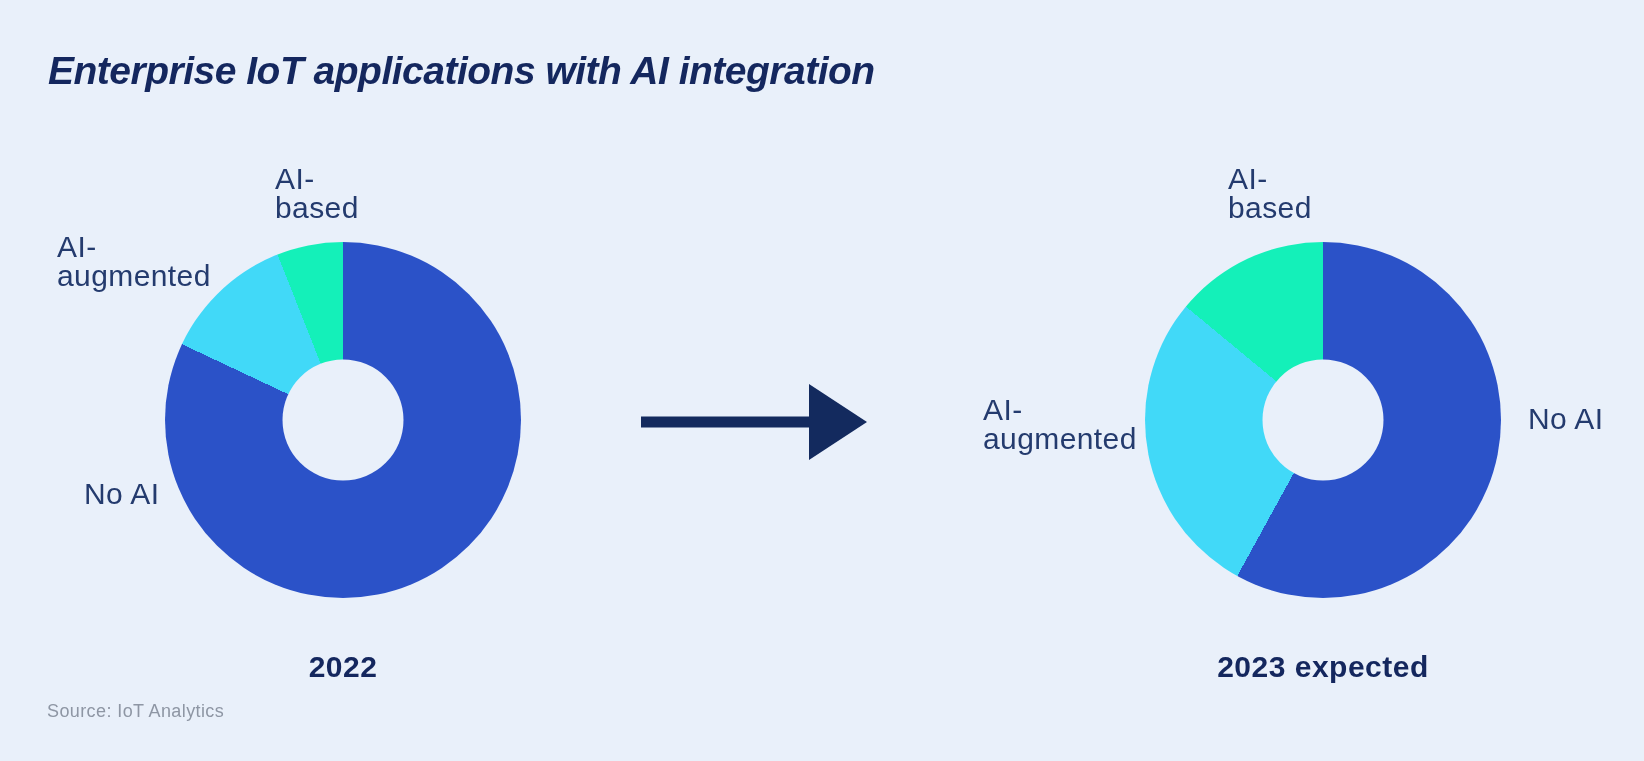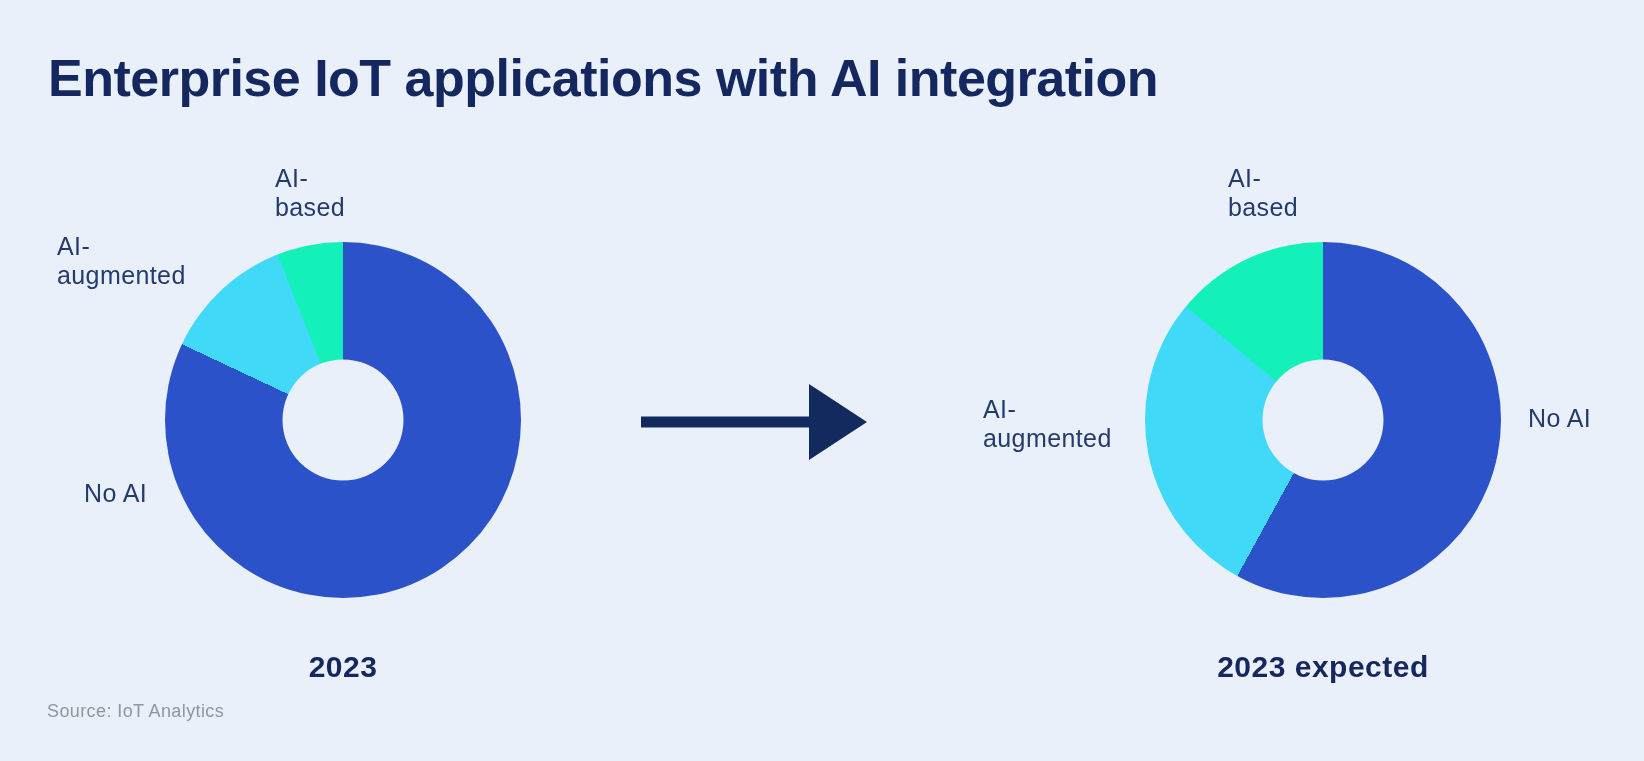--- a/index.html
+++ b/index.html
@@ -14,36 +14,37 @@
   html,body{background:var(--background);}
   .canvas{
     position:relative;
     width:1644px;height:761px;
     background:var(--background);
     font-family:"Liberation Sans", sans-serif;
     overflow:hidden;
   }
   .title{
     position:absolute;left:48px;top:50px;
-    font-size:52px;font-weight:700;letter-spacing:-0.5px;
+    font-size:39px;font-weight:700;letter-spacing:-0.5px;
     color:var(--title-color);line-height:1.1;
     white-space:nowrap;
+    font-style:italic;
   }
   .donut{
     position:absolute;width:356px;height:356px;border-radius:50%;
   }
   .donut .hole{
     position:absolute;left:50%;top:50%;transform:translate(-50%,-50%);
     background:var(--background);border-radius:50%;
   }
   .donut-left{left:165px;top:242px;}
   .donut-right{left:1145px;top:242px;}
   .callout{
     position:absolute;
-    font-size:25px;line-height:29px;letter-spacing:0.4px;
+    font-size:30px;line-height:29px;letter-spacing:0.4px;
     color:var(--label-color);white-space:pre;
   }
   .caption{
     position:absolute;width:356px;top:650px;
     text-align:center;font-size:30px;font-weight:700;letter-spacing:0.5px;
     color:var(--title-color);
   }
   .caption-left{left:165px;}
   .caption-right{left:1145px;}
   .arrow{
@@ -68,21 +69,21 @@
   <h1 class="title">Enterprise IoT applications with AI integration</h1>
 
   <div class="donut donut-left" style="background: conic-gradient(rgb(43, 82, 200) 0%, rgb(43, 82, 200) 82%, rgb(65, 217, 248) 82%, rgb(65, 217, 248) 94%, rgb(20, 240, 185) 94%, rgb(20, 240, 185) 100%);">
     <div class="hole" style="width: 121px; height: 121px;"></div>
   </div>
 
   <div class="callout" style="left:275px;top:164px;"><span>AI-</span><br><span>based</span></div>
   <div class="callout" style="left:57px;top:232px;"><span>AI-</span><br><span>augmented</span></div>
   <div class="callout" style="left:84px;top:479px;"><span>No AI</span></div>
 
-  <div class="caption caption-left">2023</div>
+  <div class="caption caption-left">2022</div>
 
   <div class="arrow">
     <svg viewBox="0 0 228 80" xmlns="http://www.w3.org/2000/svg">
       <rect class="shape" x="0" y="34.5" width="172" height="11"></rect>
       <polygon class="shape" points="168,2 226,40 168,78"></polygon>
     </svg>
   </div>
 
   <div class="donut donut-right" style="background: conic-gradient(rgb(43, 82, 200) 0%, rgb(43, 82, 200) 58%, rgb(65, 217, 248) 58%, rgb(65, 217, 248) 86%, rgb(20, 240, 185) 86%, rgb(20, 240, 185) 100%);">
     <div class="hole" style="width: 121px; height: 121px;"></div>

